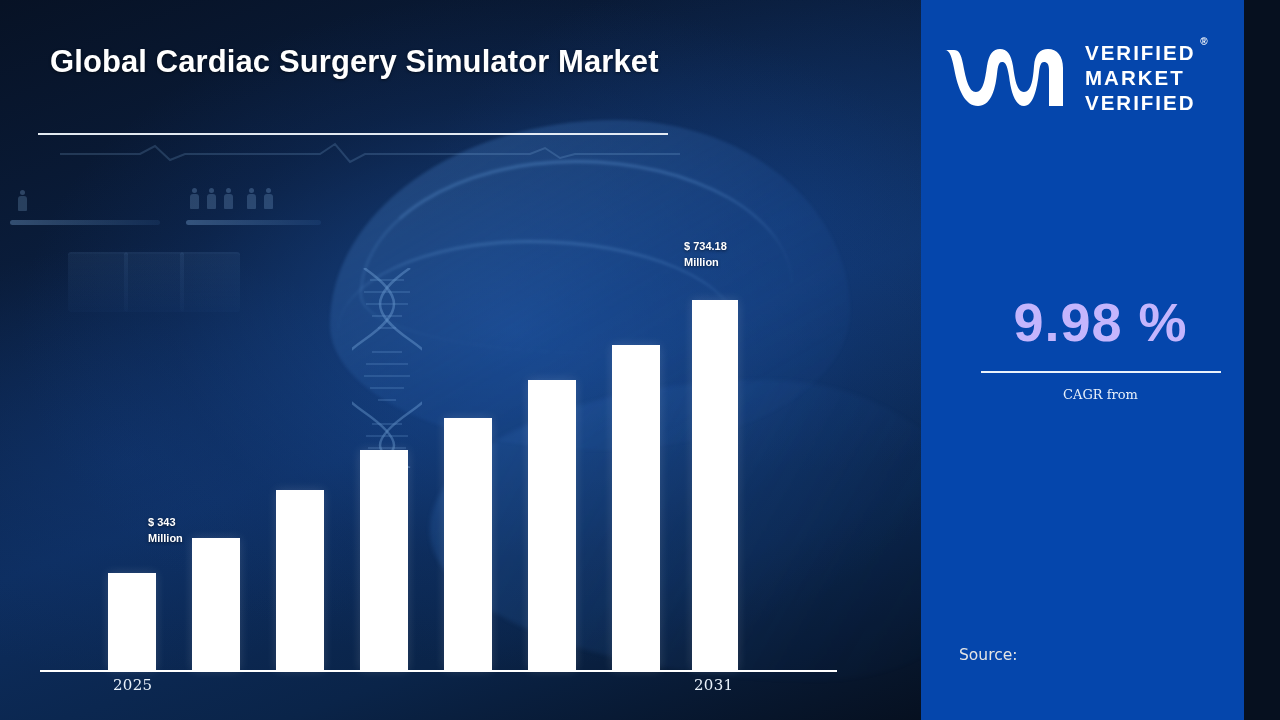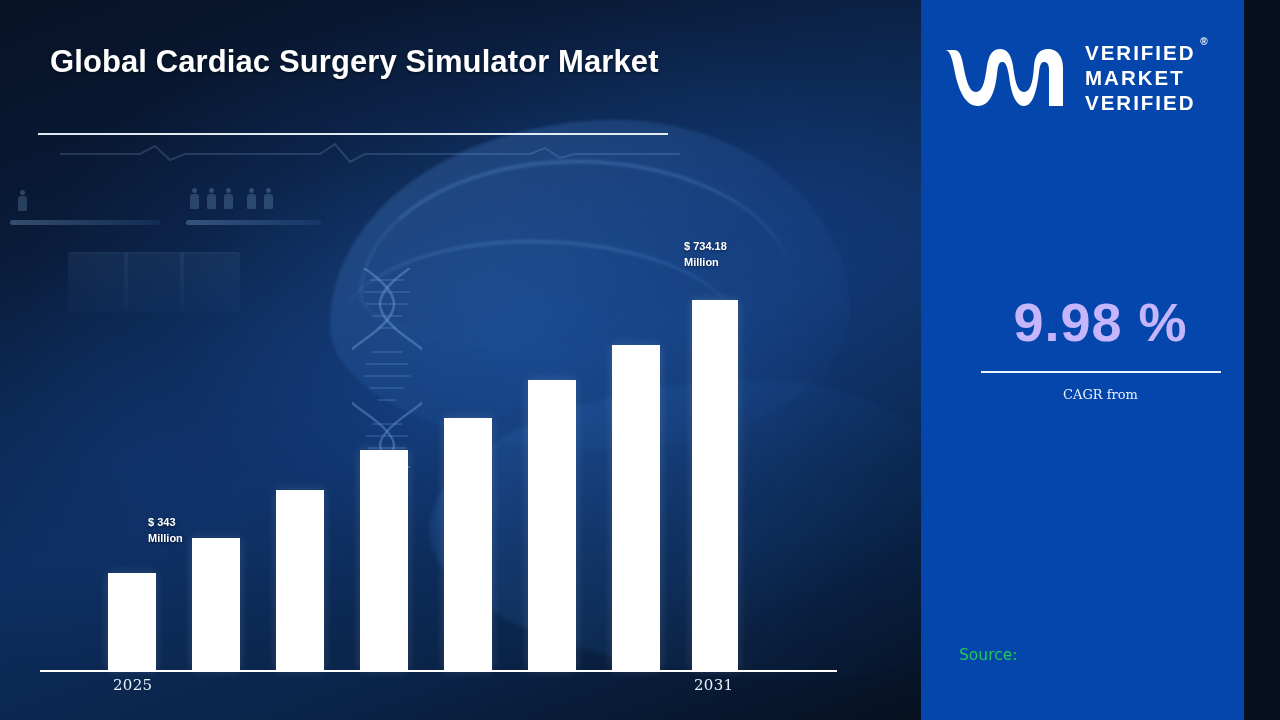--- a/index.html
+++ b/index.html
@@ -102,21 +102,21 @@
     line-height:1.22; letter-spacing:2.0px; position:relative;
   }
   .logo-reg { position:absolute; right:-12px; top:-4px; font-size:10px; letter-spacing:0; }
 
   .cagr-block { position:absolute; left:0; top:295px; width:359px; text-align:center; }
   .cagr-value { color:#c4b5fd; font-size:54px; font-weight:bold; letter-spacing:1px; line-height:1; }
   .cagr-rule { width:240px; height:2px; background:#eaf2fb; margin:22px auto 0; }
   .cagr-caption { color:#e8f0fa; font-size:13px; line-height:1.5; margin-top:12px;
     font-family:"DejaVu Serif", serif; }
 
-  .source { position:absolute; left:38px; top:643px; width:310px; color:#22c55e;
+  .source { position:absolute; left:38px; top:643px; width:310px; color:#e5e5e5;
     font-size:15.5px; line-height:1.55; font-family:"DejaVu Sans", sans-serif; }
 </style>
 </head>
 <body>
 
 <div class="canvas">
 
   <div class="left-panel">
 
     <div class="bg-hand"></div>

